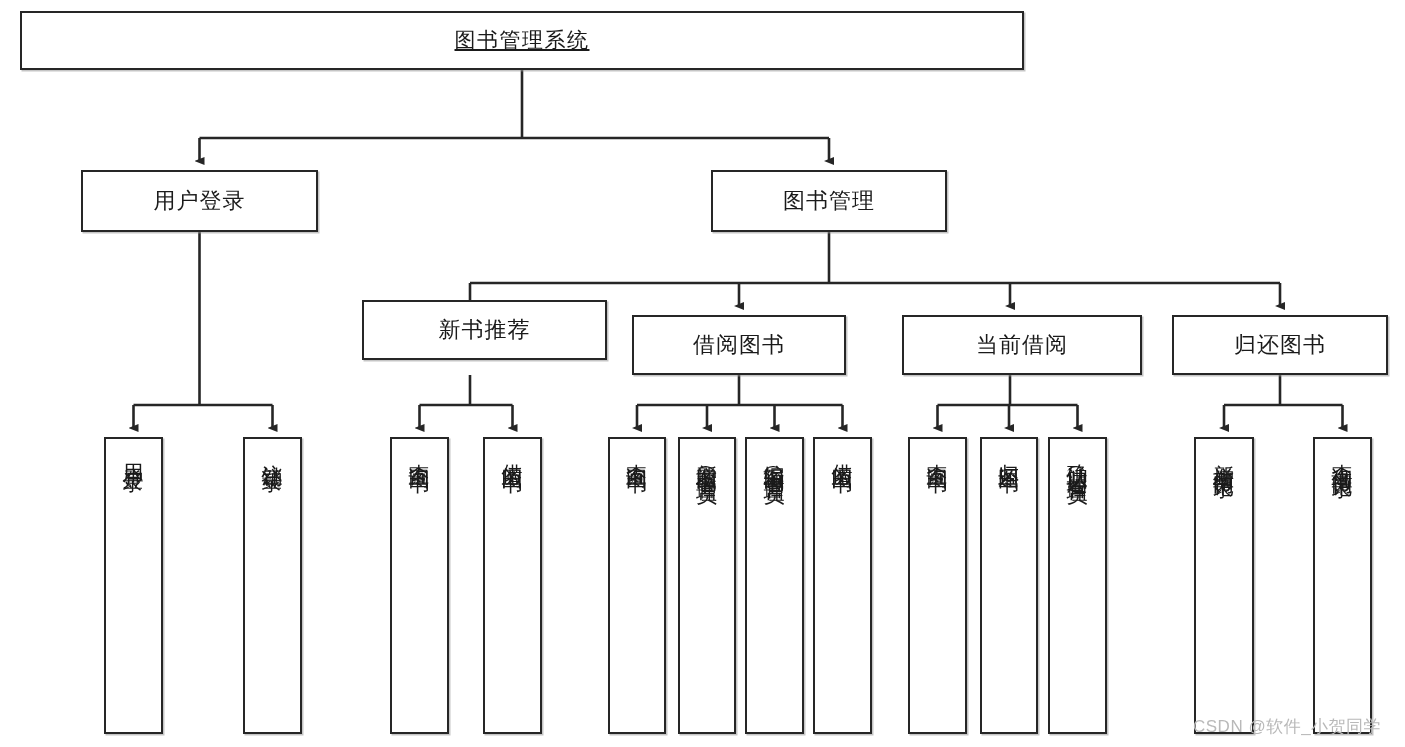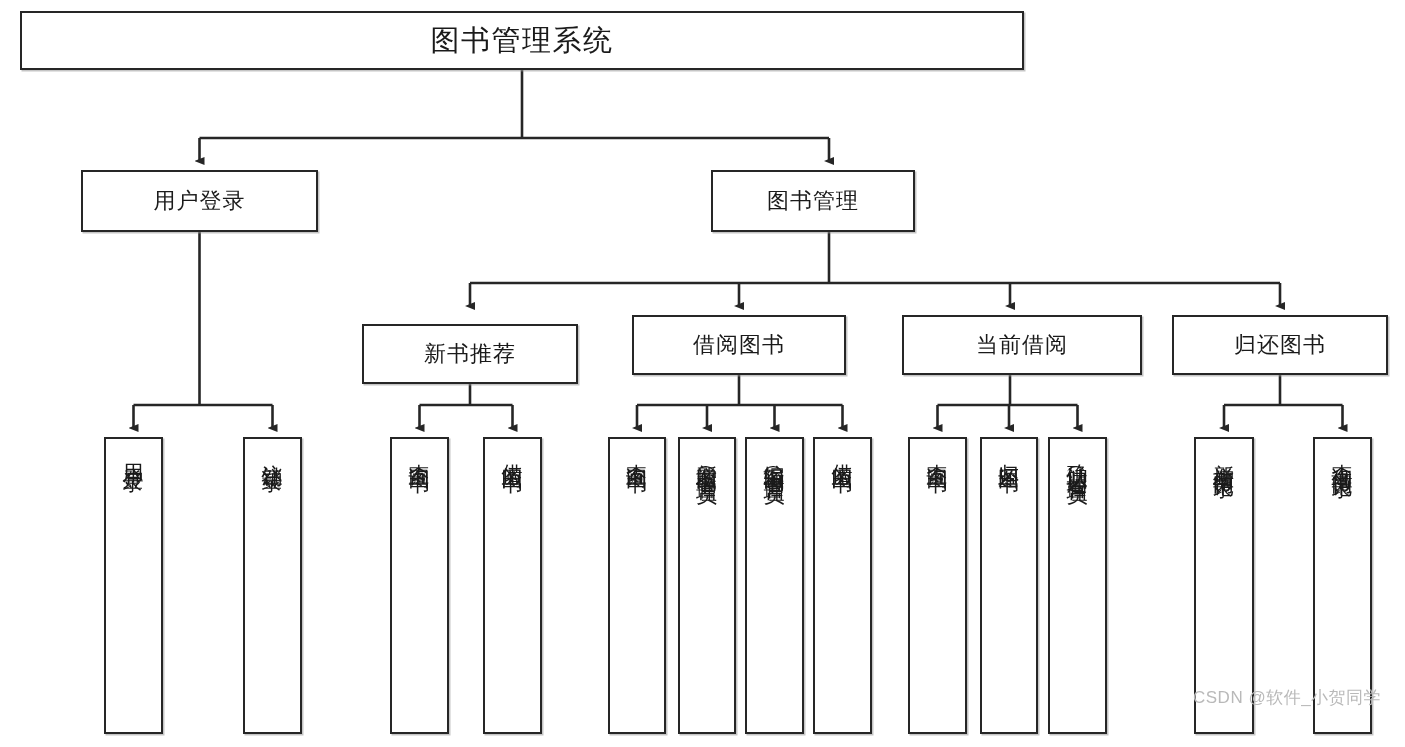--- a/index.html
+++ b/index.html
@@ -44,22 +44,23 @@
     text-align: center;
     line-height: 1.18;
     white-space: pre-line;
   }
   
   .node.h .label {
     font-size: 22px;
     letter-spacing: 1px;
   }
   .node.root .label {
-    font-size: 29px;
+    font-size: 21px;
     letter-spacing: 1.5px;
+    text-decoration: underline;
   }
   
   .node.v {
     padding: 6px 0;
     align-items: flex-start;
     justify-content: center;
   }
   .node.v .label {
     writing-mode: vertical-rl;
     text-orientation: upright;
@@ -123,24 +124,24 @@
         <path d="M1342.5,405 L1342.5,428" marker-end="url(#arrow)"></path>
       </g>
   </svg>
   <div id="node-layer">
       <div class="node h root" style="left: 20px; top: 11px; width: 1004px; height: 59px;">
         <span class="label">图书管理系统</span>
       </div>
       <div class="node h" style="left: 81px; top: 170px; width: 237px; height: 62px;">
         <span class="label">用户登录</span>
       </div>
-      <div class="node h" style="left: 711px; top: 170px; width: 204px; height: 62px;">
+      <div class="node h" style="left: 711px; top: 170px; width: 236px; height: 62px;">
         <span class="label">图书管理</span>
       </div>
-      <div class="node h" style="left: 362px; top: 324px; width: 216px; height: 60px;">
+      <div class="node h" style="left: 362px; top: 300px; width: 245px; height: 60px;">
         <span class="label">新书推荐</span>
       </div>
       <div class="node h" style="left: 632px; top: 315px; width: 214px; height: 60px;">
         <span class="label">借阅图书</span>
       </div>
       <div class="node h" style="left: 902px; top: 315px; width: 240px; height: 60px;">
         <span class="label">当前借阅</span>
       </div>
       <div class="node h" style="left: 1172px; top: 315px; width: 216px; height: 60px;">
         <span class="label">归还图书</span>
@@ -178,14 +179,14 @@
       <div class="node v" style="left: 1048px; top: 437px; width: 59px; height: 297px;">
         <span class="label">确认归还（管理员）</span>
       </div>
       <div class="node v" style="left: 1194px; top: 437px; width: 60px; height: 297px;">
         <span class="label">新增借阅记录</span>
       </div>
       <div class="node v" style="left: 1313px; top: 437px; width: 59px; height: 297px;">
         <span class="label">查询借阅记录</span>
       </div>
     </div>
-  <div class="watermark" style="left: 1193px; top: 686px; color: rgb(185, 185, 185);">CSDN @软件_小贺同学</div>
+  <div class="watermark" style="left: 1193px; top: 715px; color: rgb(185, 185, 185);">CSDN @软件_小贺同学</div>
 </div>
 
 </body></html>

